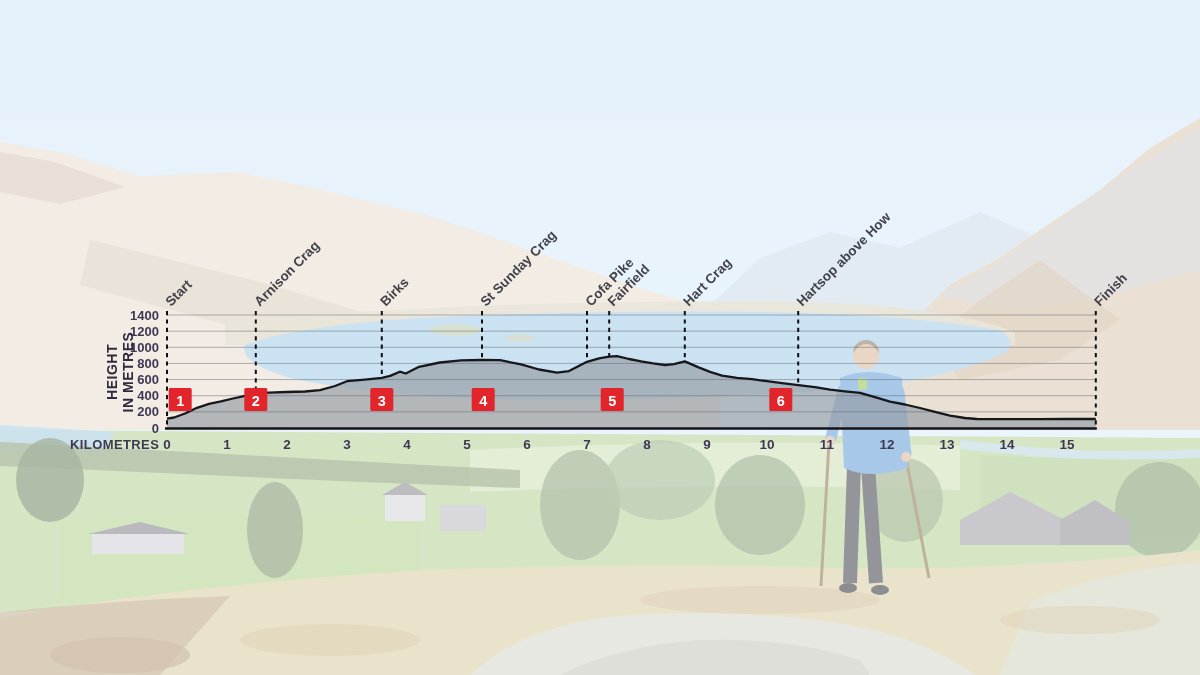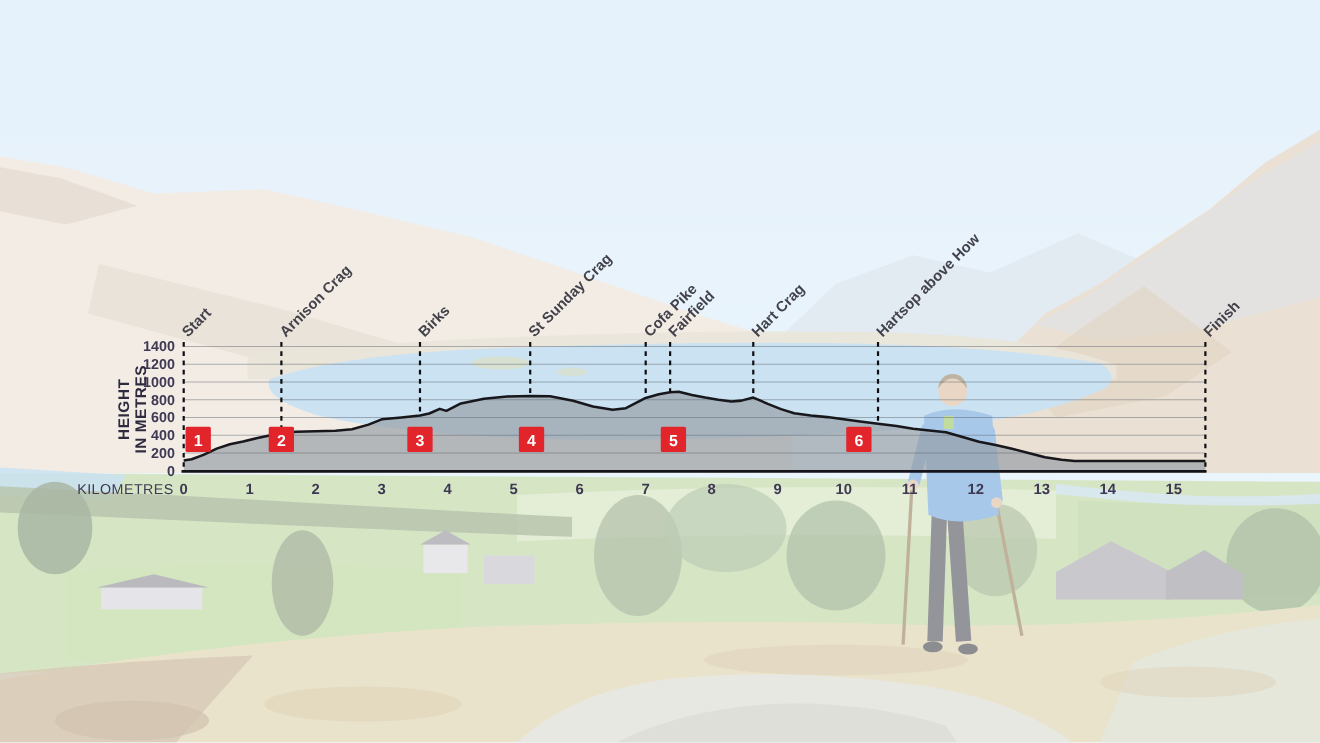--- a/index.html
+++ b/index.html
@@ -7,21 +7,21 @@
          font-family:"Liberation Sans","DejaVu Sans",sans-serif;background:#e7f0f7;}
   .scene svg{position:absolute;left:0;top:0;}
   .fade{position:absolute;left:0;top:0;width:1200px;height:675px;
         background:rgba(255,255,255,0.46);pointer-events:none;}
   .ylab{position:absolute;left:79px;top:356px;width:82px;height:32px;
         transform:rotate(-90deg);text-align:center;
         font-weight:bold;font-size:14px;line-height:16px;letter-spacing:.5px;
         color:#2f2b3e;white-space:nowrap;}
   .ylab span{display:block;}
   .xlab{position:absolute;left:70px;top:437px;width:88px;text-align:right;
-        font-weight:normal;font-size:13px;letter-spacing:.4px;color:#3e3853;}
+        font-weight:bold;font-size:13px;letter-spacing:.4px;color:#3e3853;}
   text{font-family:"Liberation Sans","DejaVu Sans",sans-serif;}
 </style>
 </head>
 <body>
 
 <div class="scene">
 
   <svg width="1200" height="675" viewBox="0 0 1200 675" aria-hidden="true">
     <defs>
       <linearGradient id="sky" x1="0" y1="0" x2="0" y2="1">

